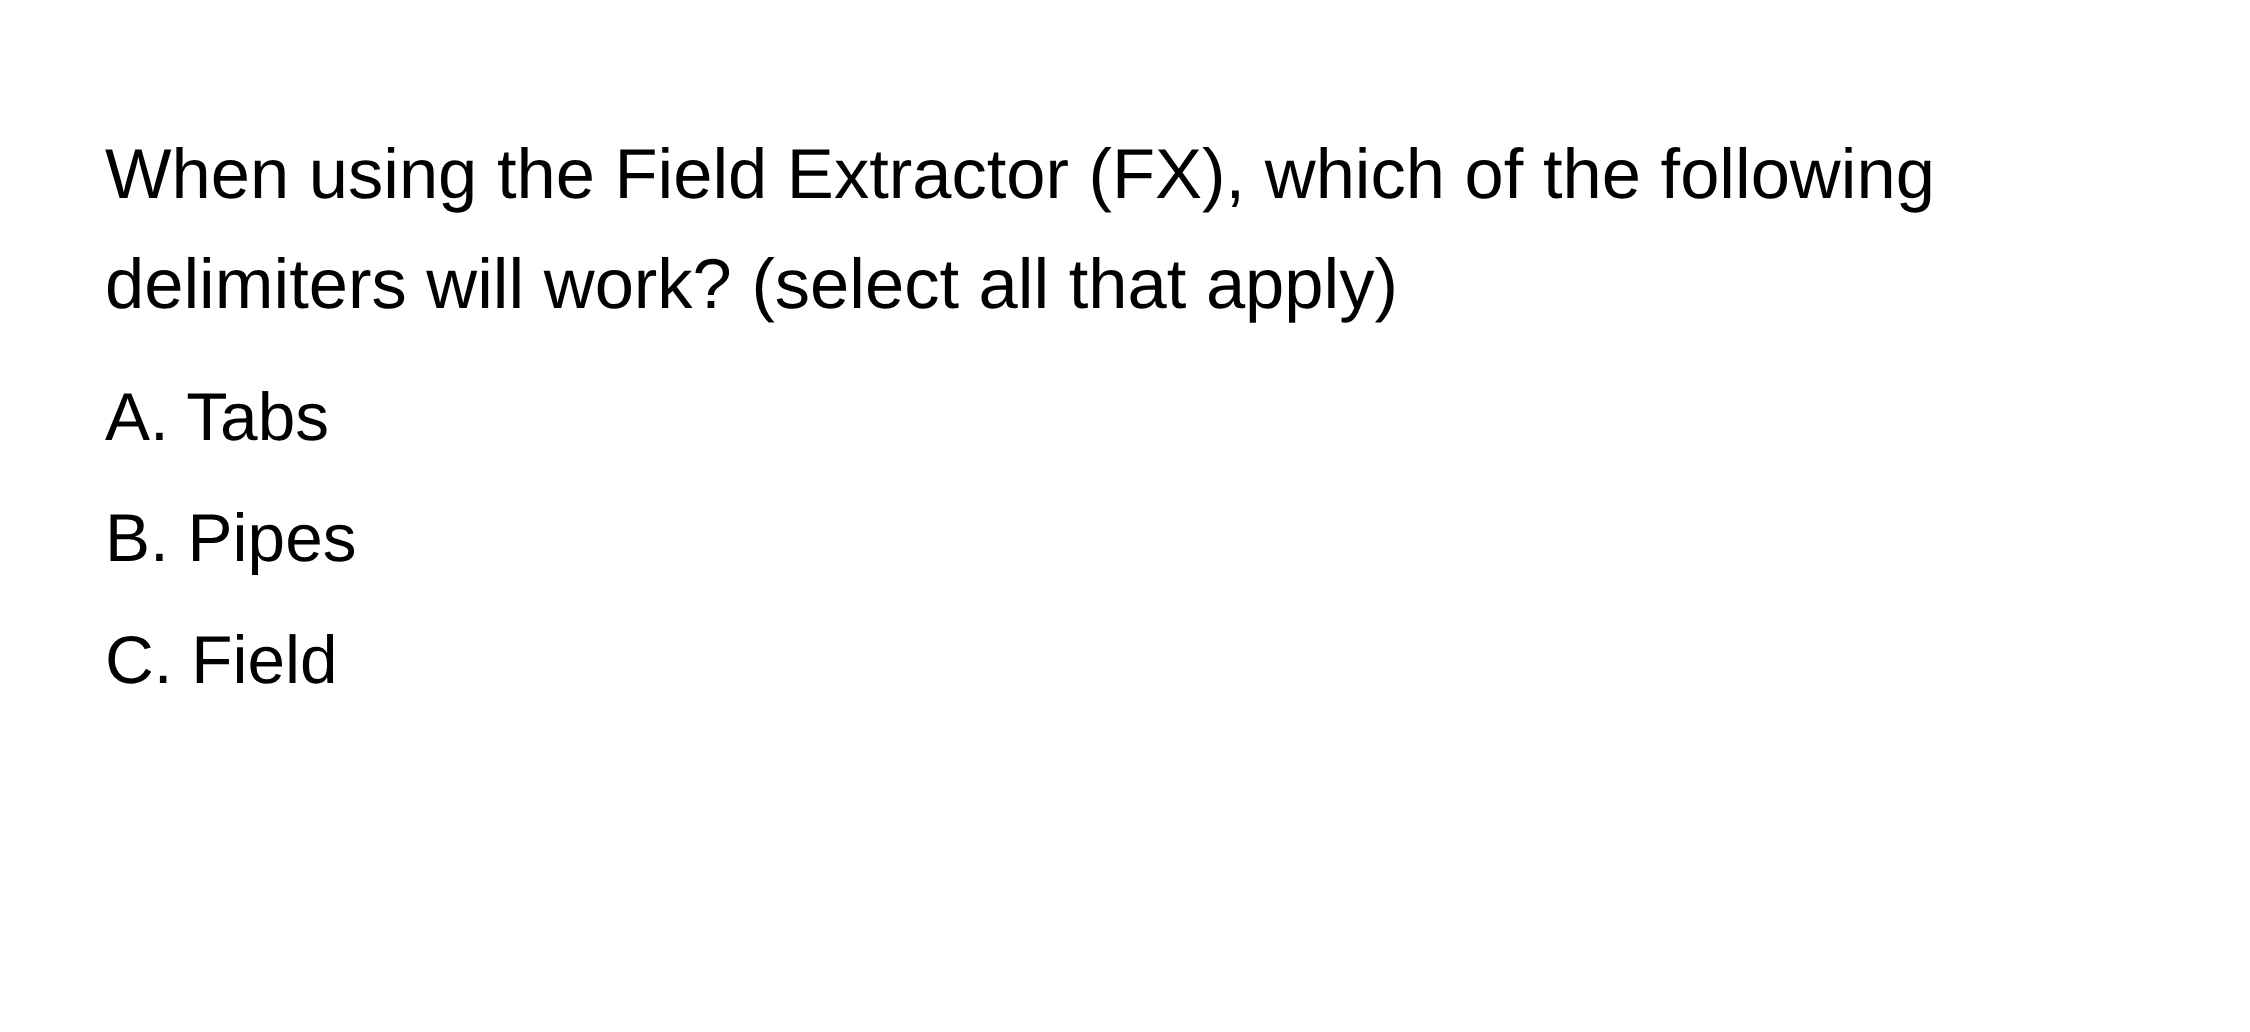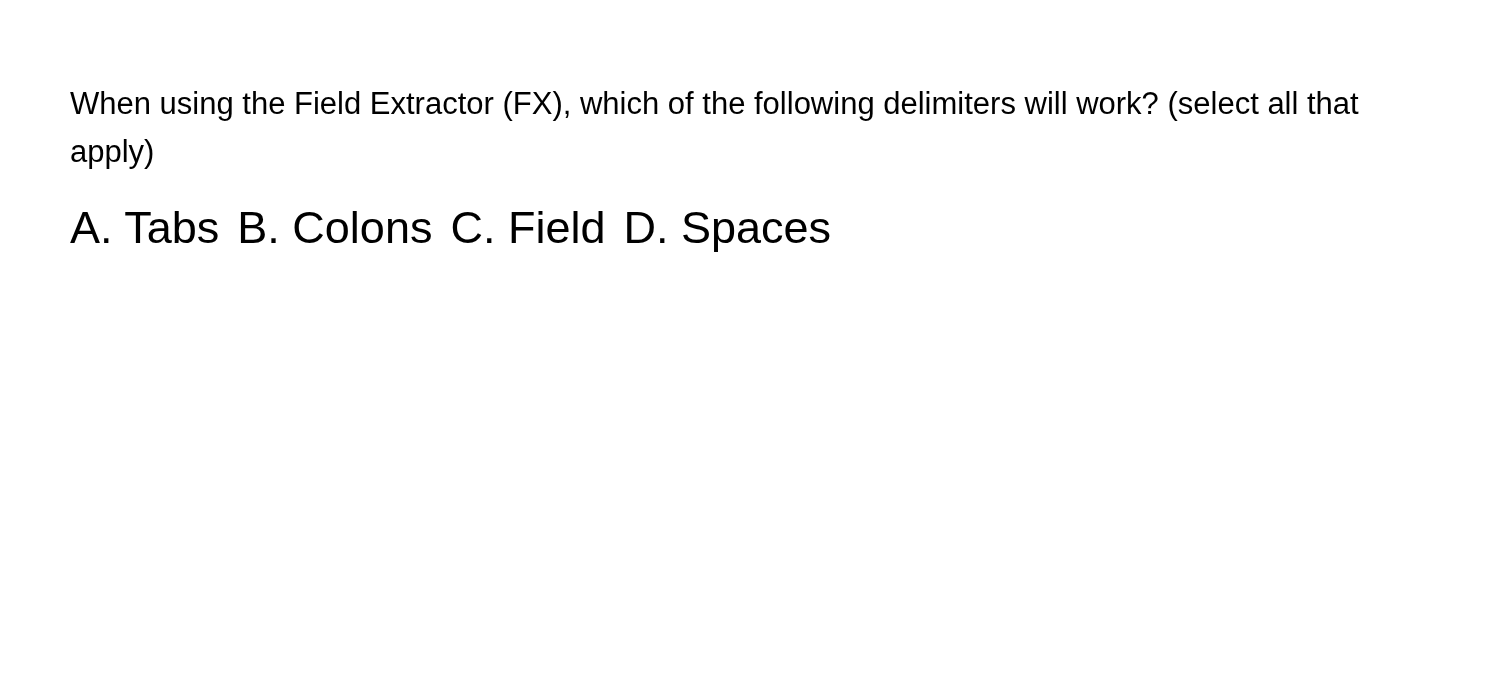--- a/index.html
+++ b/index.html
@@ -9,28 +9,28 @@
     }
     body {
       width: 1500px;
       height: 688px;
       background: #ffffff;
       font-family: -apple-system, BlinkMacSystemFont, "Segoe UI", Helvetica, Arial, sans-serif;
       color: #000000;
       padding: 80px 70px;
     }
     .question-text {
-      font-size: 31px;
+      font-size: 47px;
       line-height: 1.55;
       font-weight: 400;
       margin-bottom: 20px;
     }
     .options {
       display: flex;
-      flex-direction: row;
+      flex-direction: column;
       gap: 18px;
     }
     .option {
       font-size: 45px;
       line-height: 1.4;
       font-weight: 400;
     }
     .option-label {
       display: inline;
     }
@@ -45,25 +45,20 @@
 
 <div class="options">
   <div class="option">
     <span class="option-label">A.</span>
     <span> </span>
     <span class="option-text">Tabs</span>
   </div>
   <div class="option">
     <span class="option-label">B.</span>
     <span> </span>
-    <span class="option-text">Colons</span>
+    <span class="option-text">Pipes</span>
   </div>
   <div class="option">
     <span class="option-label">C.</span>
     <span> </span>
     <span class="option-text">Field</span>
   </div>
-  <div class="option">
-    <span class="option-label">D.</span>
-    <span> </span>
-    <span class="option-text">Spaces</span>
-  </div>
 </div>
 
 </body></html>

